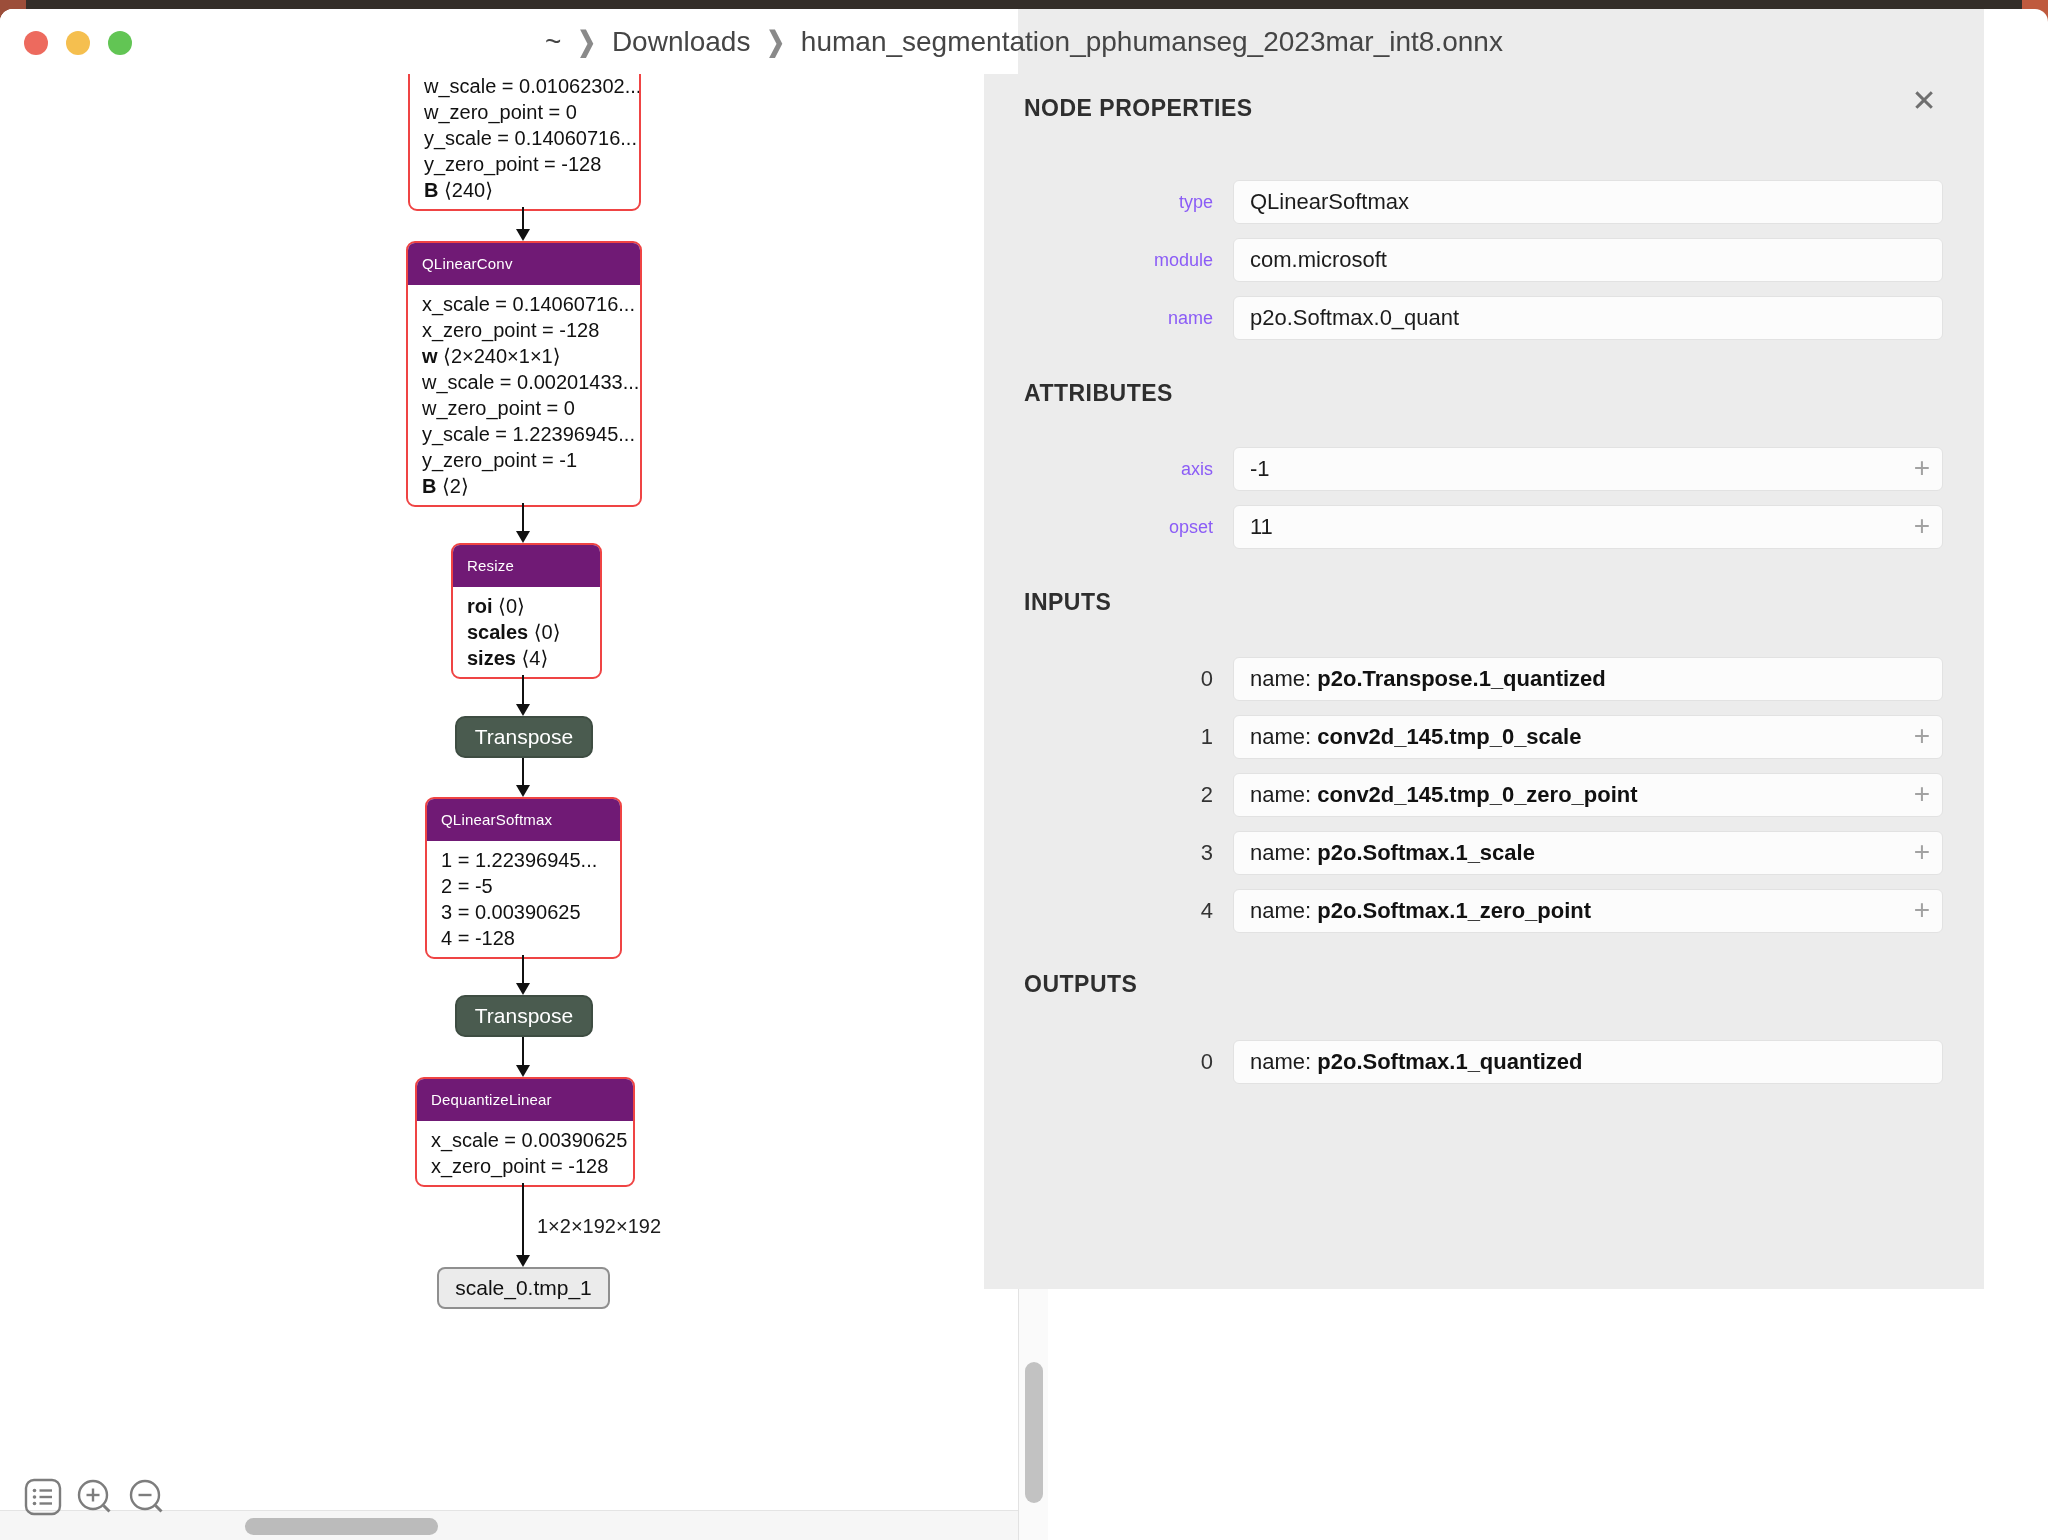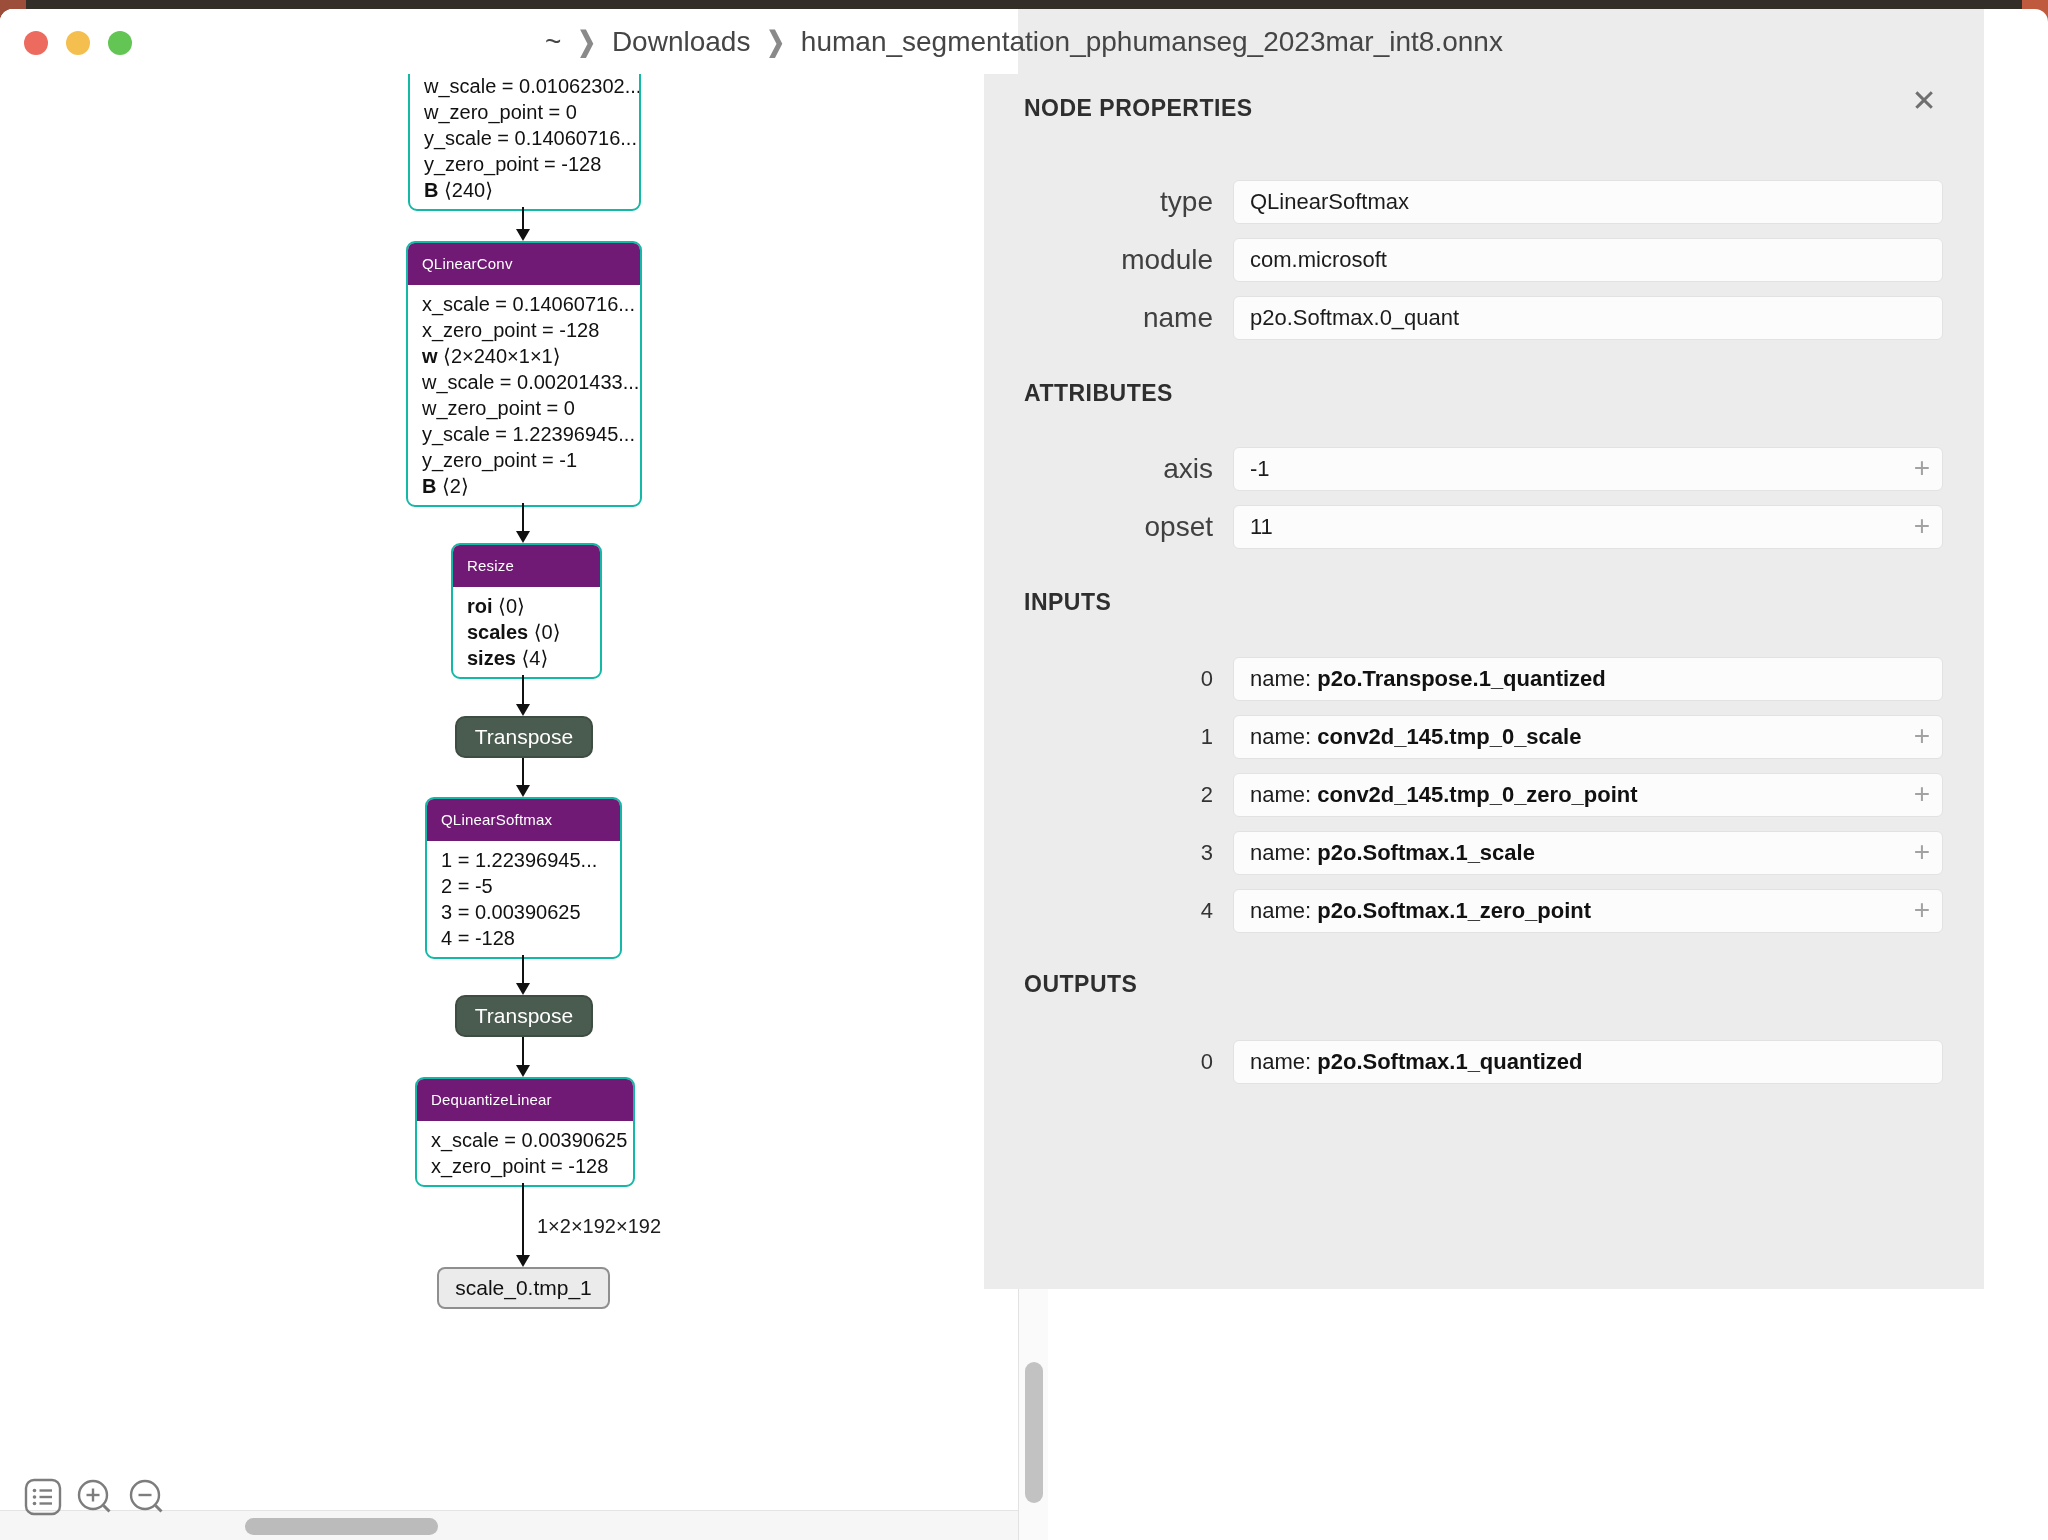--- a/index.html
+++ b/index.html
@@ -26,21 +26,21 @@
                 font-size:28px; color:#454545; }
   #breadcrumb .crumb-sep { color:#8a8a8a; font-size:22px; font-weight:700; transform:scaleY(1.25); }
   #traffic-lights { position:absolute; top:22px; left:24px; z-index:42; display:flex; gap:18px; }
   .tl { width:24px; height:24px; border-radius:50%; }
   #tl-close { background:#ed6a5e; }
   #tl-min { background:#f5bf4f; }
   #tl-max { background:#62c554; }
 
   
   #graph { position:absolute; top:0; left:0; width:1018px; height:1531px; z-index:10; }
-  .node { position:absolute; background:#ffffff; border:2px solid #14b8a6; border-radius:9px;
+  .node { position:absolute; background:#ffffff; border:2px solid #ef4444; border-radius:9px;
           overflow:hidden; font-size:20px; color:#111; }
   .node .hdr { background:#701a75; color:#fff; height:42px; line-height:42px;
                padding-left:14px; font-size:15px; letter-spacing:.2px; }
   .node .body { padding:6px 14px; }
   .node .body .ln { height:26px; line-height:26px; white-space:nowrap; }
   .node .body .ln b { font-weight:700; }
   .chip { position:absolute; height:42px; background:#4a5b4f; border:2px solid #3e4d42;
           border-radius:10px; color:#fff; font-size:21px; display:flex; align-items:center;
           justify-content:center; }
   .io-node { position:absolute; height:42px; background:#ebebeb; border:2px solid #8f8f8f;
@@ -52,21 +52,21 @@
                 border-top:12px solid #111; }
   .edge-label { position:absolute; font-size:20px; color:#1c1c1c; white-space:nowrap; }
 
   
   .section-title { position:absolute; left:40px; font-size:23px; font-weight:700;
                    letter-spacing:.5px; color:#2e2e2e; }
   #close-button { position:absolute; top:74px; left:922px; width:36px; height:36px;
                   font-size:30px; color:#6f6f6f; text-align:center; line-height:36px; cursor:default; }
   .p-row { position:absolute; left:0; width:1000px; height:44px; }
   .p-label { position:absolute; left:29px; width:200px; height:44px; line-height:44px;
-             text-align:right; font-size:28px; color:#404040; }
+             text-align:right; font-size:18px; color:#8b5cf6; }
   .p-index { position:absolute; left:149px; width:80px; height:44px; line-height:44px;
              text-align:right; font-size:22px; color:#333; }
   .p-field { position:absolute; left:249px; width:710px; height:44px; background:#fcfcfc;
              border:1px solid #e2e2e2; border-radius:6px; line-height:42px;
              padding:0 16px; font-size:22px; color:#1c1c1c; white-space:nowrap; overflow:hidden; }
   .p-field b { font-weight:700; color:#111; }
   .p-plus { position:absolute; right:12px; top:0; height:42px; line-height:40px;
             font-size:28px; font-weight:300; color:#a2a2a2; }
 
   

